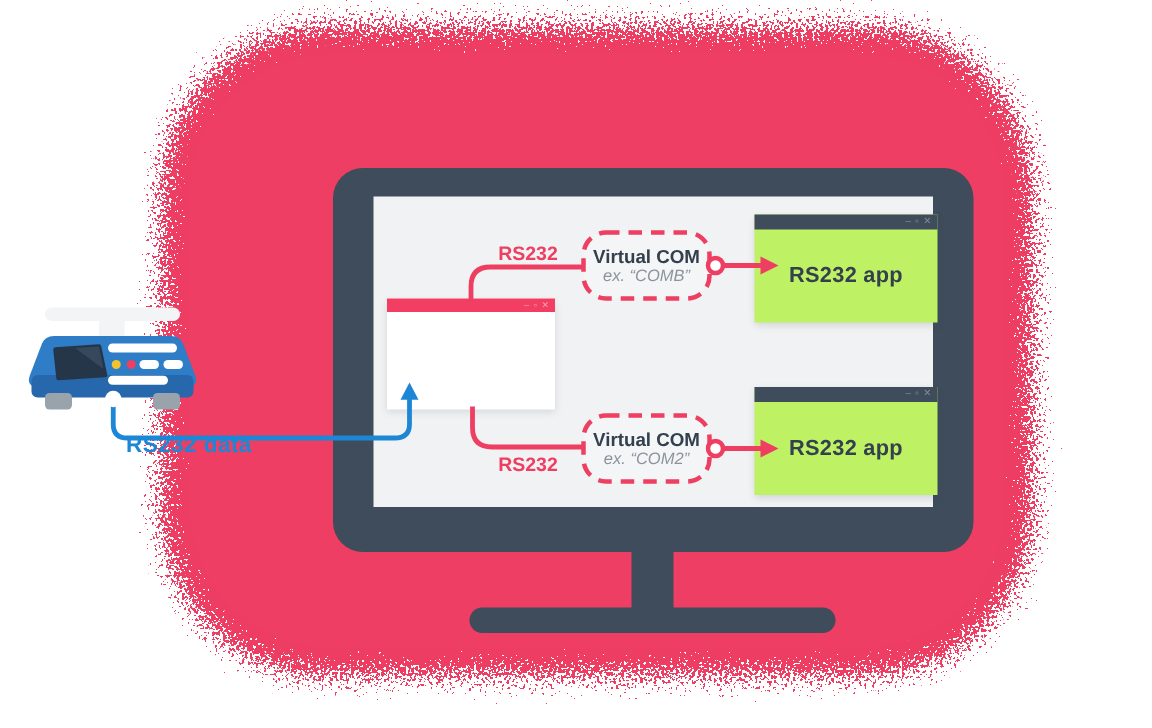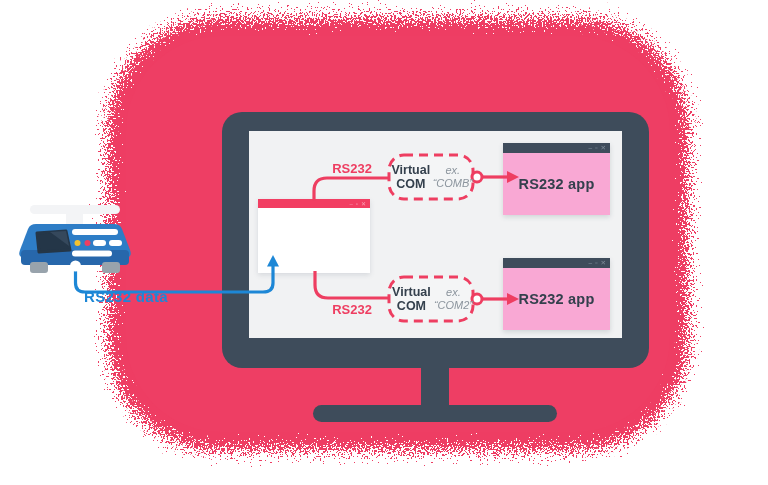--- a/index.html
+++ b/index.html
@@ -19,33 +19,33 @@
   .monitor-screen{ left:249px; top:131px; width:373px; height:207px; background:#f1f2f3; }
 
   
   .src-window { left:258px; top:199px; width:112px; height:74px; background:#ffffff;
     box-shadow:0 2px 5px rgba(62,76,91,.15); }
   .src-titlebar { height:9px; background:#f23e62; display:flex; justify-content:flex-end;
     align-items:center; gap:3px; padding:0 4px; }
   .src-titlebar .ctl { font-size:6px; line-height:6px; color:#fa9fb4; }
 
   
-  .app-window { width:107px; height:72px; background:#f9a8d4;
+  .app-window { width:122px; height:72px; background:#bef264;
     box-shadow:0 2px 5px rgba(62,76,91,.18); }
   .app-window-1 { left:503px; top:143px; }
   .app-window-2 { left:503px; top:258px; }
   .app-titlebar { height:10px; background:#3e4c5b; display:flex; justify-content:flex-end;
     align-items:center; gap:3px; padding:0 4px; }
   .app-titlebar .ctl { font-size:6.5px; line-height:6px; color:#7e8c99; }
   .app-body { height:62px; display:flex; align-items:center; justify-content:center; }
   .app-label { font-size:14.5px; font-weight:bold; color:#34404d; letter-spacing:.2px; }
 
   
-  .vcom-text { width:84px; height:44px; display:flex; flex-direction:row;
-    align-items:center; justify-content:center; text-align:center; }
+  .vcom-text { width:84px; height:44px; display:flex; flex-direction:column;
+    justify-content:center; text-align:center; }
   .vcom-text-1 { left:389px; top:155px; }
   .vcom-text-2 { left:389px; top:277px; }
   .vcom-title { font-size:12.5px; font-weight:bold; color:#34404d; line-height:14px; }
   .vcom-sub   { font-size:11px; font-style:italic; color:#8b949d; line-height:13px; }
 
   
   .link-label { width:62px; text-align:center; font-size:13px; font-weight:bold;
     color:#ee3e61; }
   .link-label-1 { left:321px; top:161px; }
   .link-label-2 { left:321px; top:302px; }

